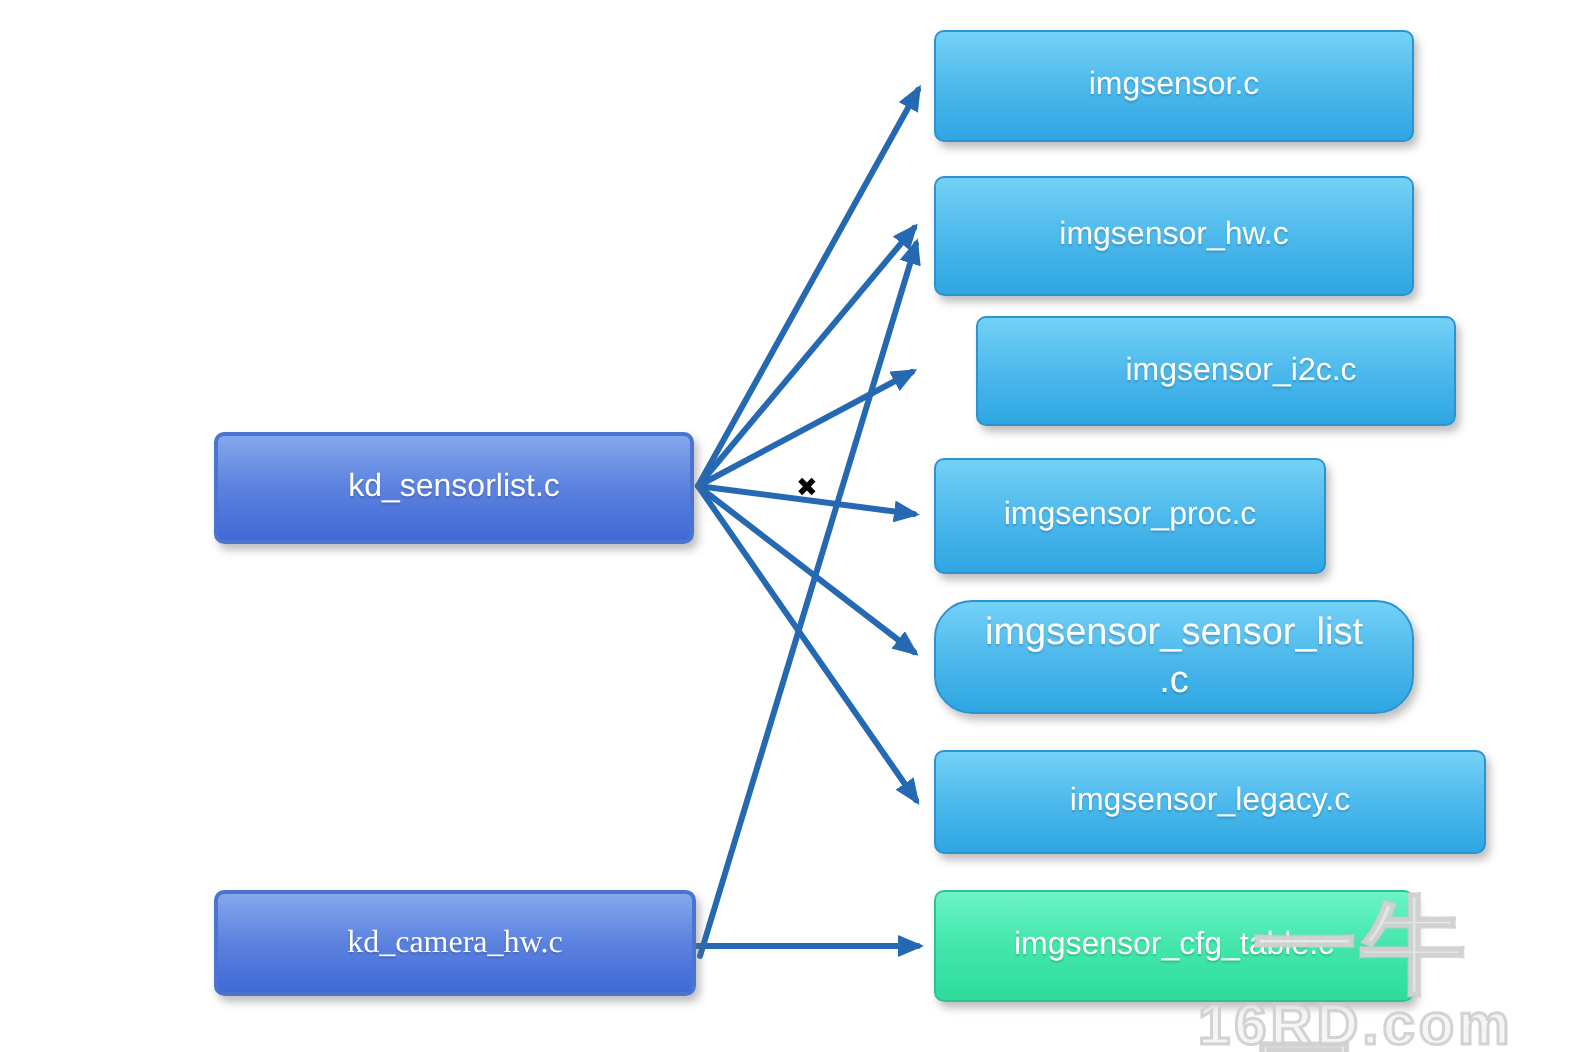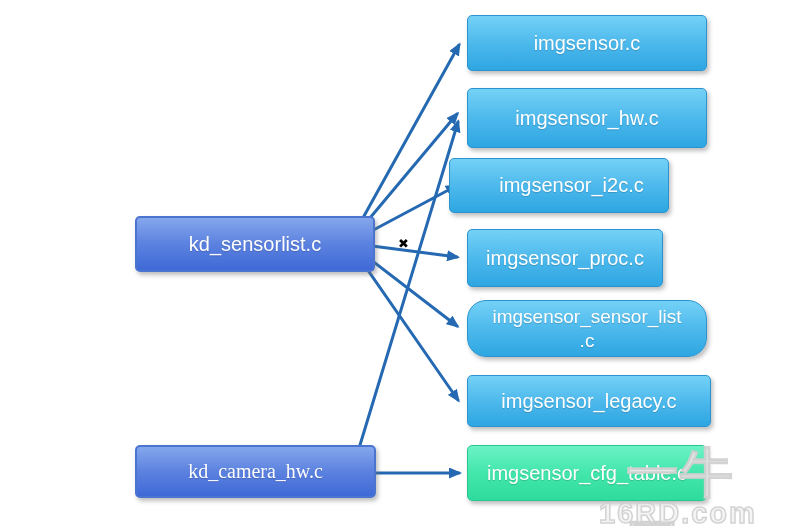--- a/index.html
+++ b/index.html
@@ -5,47 +5,46 @@
   html,body{margin:0;padding:0;}
   body{
     width:786px;height:526px;background:#ffffff;overflow:hidden;
     font-family:"Liberation Sans","DejaVu Sans",sans-serif;
   }
   .canvas{position:relative;width:786px;height:526px;background:#ffffff;}
   #arrow-layer{position:absolute;left:0;top:0;width:786px;height:526px;z-index:2;}
   .node{
     position:absolute;z-index:3;border-radius:5px;
     display:flex;align-items:center;justify-content:center;
-    color:#ffffff;font-size:20px;
+    color:#ffffff;font-size:16px;
     text-shadow:0 1px 1px rgba(0,0,0,0.18);
     box-shadow:2px 3px 4px rgba(110,110,110,0.45);
     box-sizing:border-box;
   }
   .node .lbl{white-space:pre-line;text-align:center;line-height:1.25;}
   .blue{
     background:linear-gradient(to bottom,#85a7ec 0%,#5d83e0 48%,#3f69d6 100%);
     border:2px solid #4a74d0;
-    margin-left:28px;
   }
   .cyan{
     background:linear-gradient(to bottom,#74d1f6 0%,#4db9ec 50%,#2ea6e2 100%);
     border:1px solid #2b93ce;
   }
   .green{
     background:linear-gradient(to bottom,#6cf3c6 0%,#43e6ac 50%,#2edc9c 100%);
     border:1px solid #2cc392;
   }
   .n0{left:107px;top:216px;width:240px;height:56px;}
   .n1{left:107px;top:445px;width:241px;height:53px;font-family:Liberation Serif, serif;}
   .n2{left:467px;top:15px;width:240px;height:56px;}
   .n3{left:467px;top:88px;width:240px;height:60px;}
-  .n4{left:449px;top:158px;width:220px;height:55px;padding-left:25px;}
+  .n4{left:488px;top:158px;width:240px;height:55px;padding-left:25px;}
   .n5{left:467px;top:229px;width:196px;height:58px;}
   .n6{left:467px;top:300px;width:240px;height:57px;font-size:19px;border-radius:19px;}
-  .n7{left:467px;top:375px;width:244px;height:52px;}
+  .n7{left:467px;top:375px;width:276px;height:52px;}
   .n8{left:467px;top:445px;width:240px;height:56px;}
   .xmark{
     position:absolute;left:398px;top:237px;z-index:4;
     color:#000;font-size:13px;font-weight:bold;line-height:1;
   }
   .wm-cn{
     position:absolute;left:626px;top:438px;z-index:6;
     font-size:53px;font-weight:bold;letter-spacing:1px;
     color:rgba(232,232,232,0.95);
     -webkit-text-stroke:1px rgba(200,200,200,0.7);

